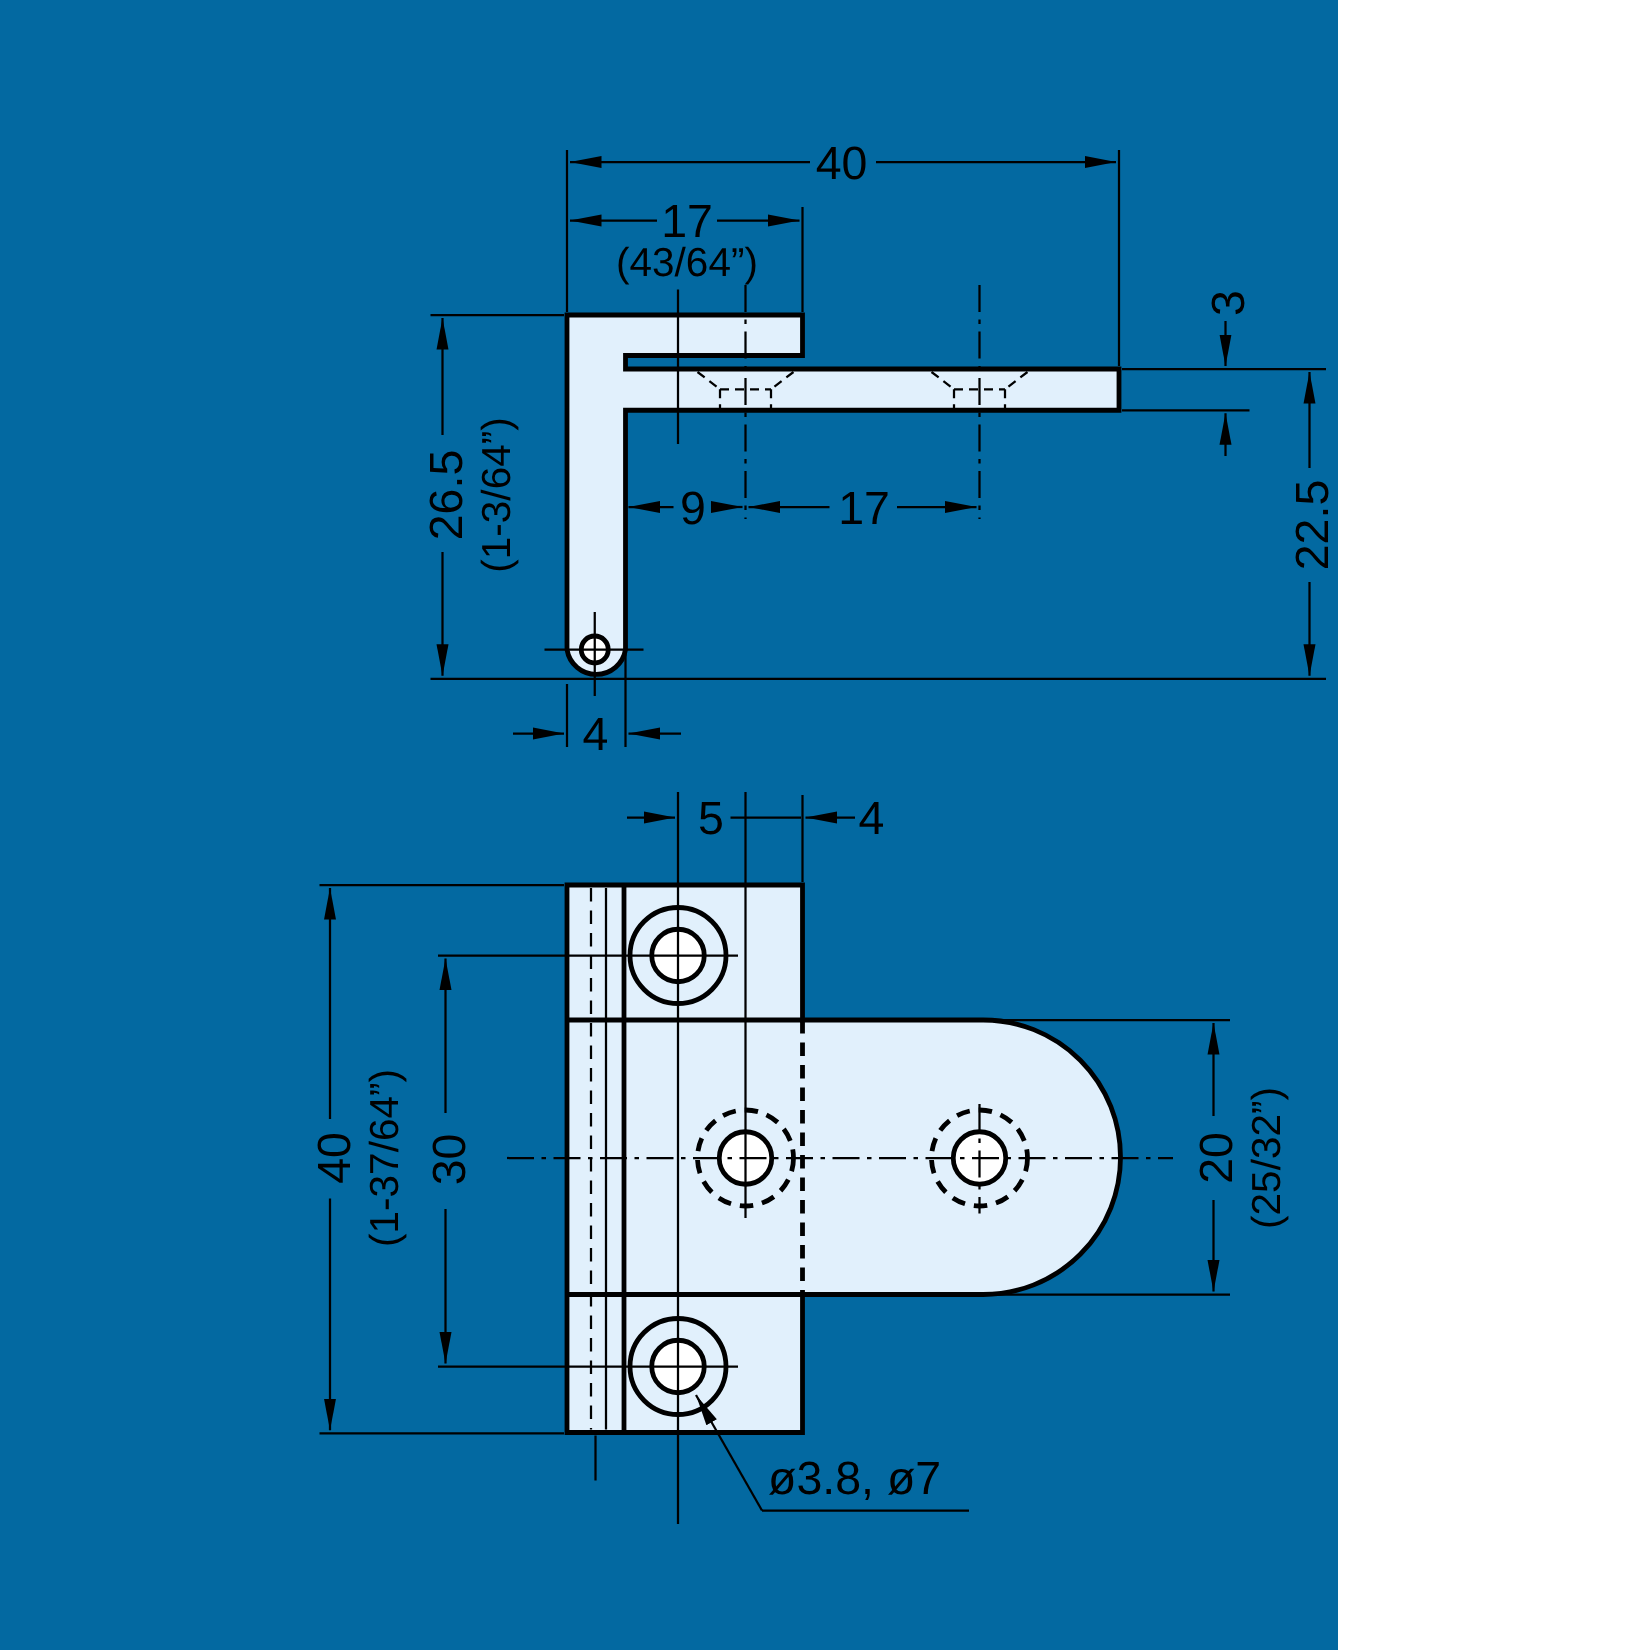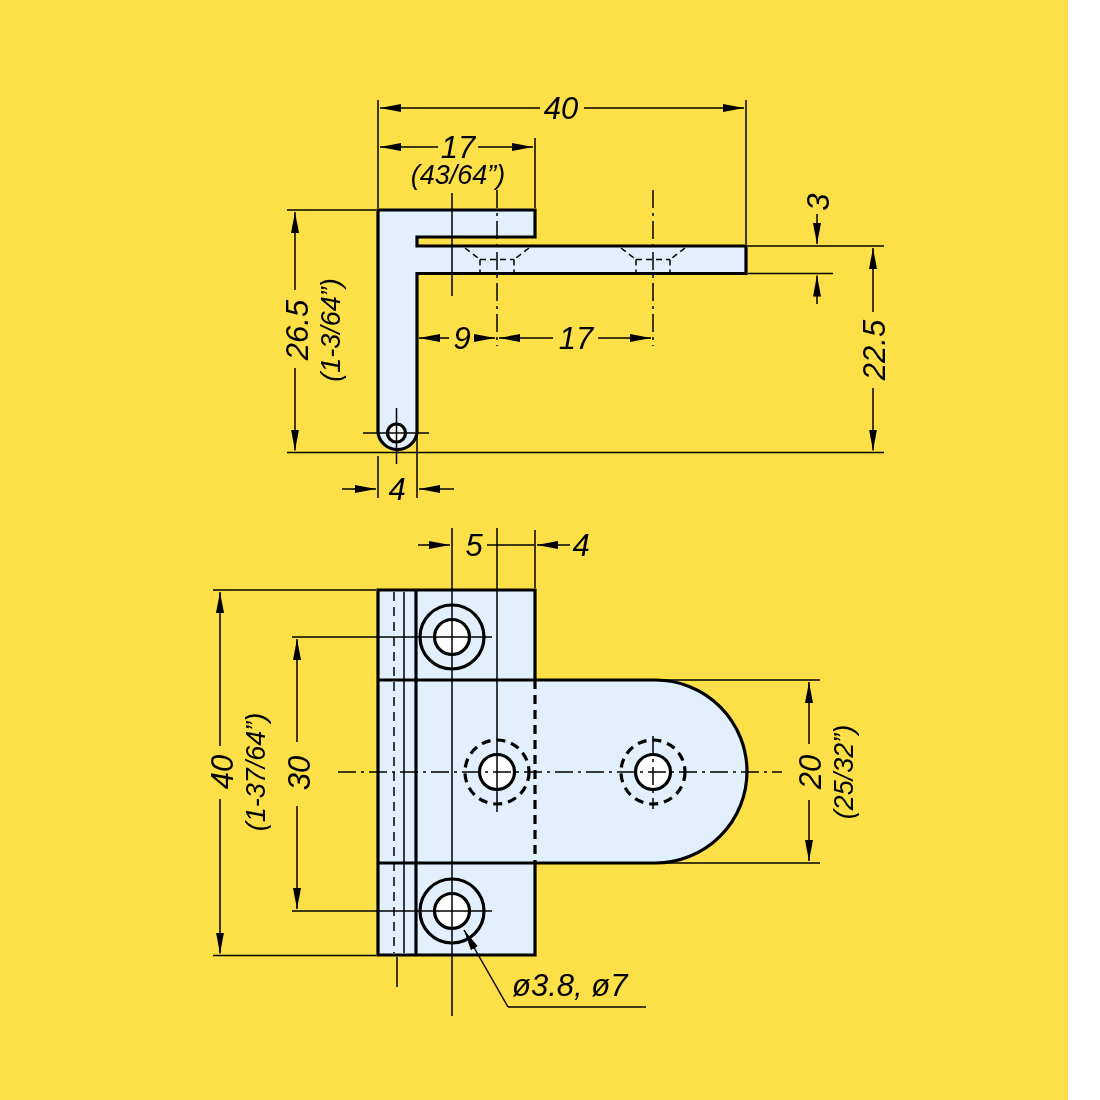--- a/index.html
+++ b/index.html
@@ -1,16 +1,16 @@
 <!DOCTYPE html>
 <html><head>
 <meta charset="utf-8">
 <style>
   html,body{margin:0;padding:0;background:#ffffff;}
-  #stage{width:1068px;height:1100px;position:relative;background:#fde047;font-style:italic;}
+  #stage{width:892px;height:1100px;position:relative;background:#0369a1;}
   svg{display:block;}
   text{font-family:"Liberation Sans","DejaVu Sans",sans-serif;fill:#000;}
   .t31{font-size:31px;}
   .t27{font-size:27px;}
   .mid{text-anchor:middle;}
   .outline{stroke:#000;stroke-width:3.2;stroke-linejoin:miter;}
   .thick{stroke:#000;stroke-width:3.2;fill:none;}
   .thin{stroke:#000;stroke-width:1.5;fill:none;}
   .dashed{stroke-dasharray:9 6;}
   .cdash{stroke-dasharray:6 4;}

